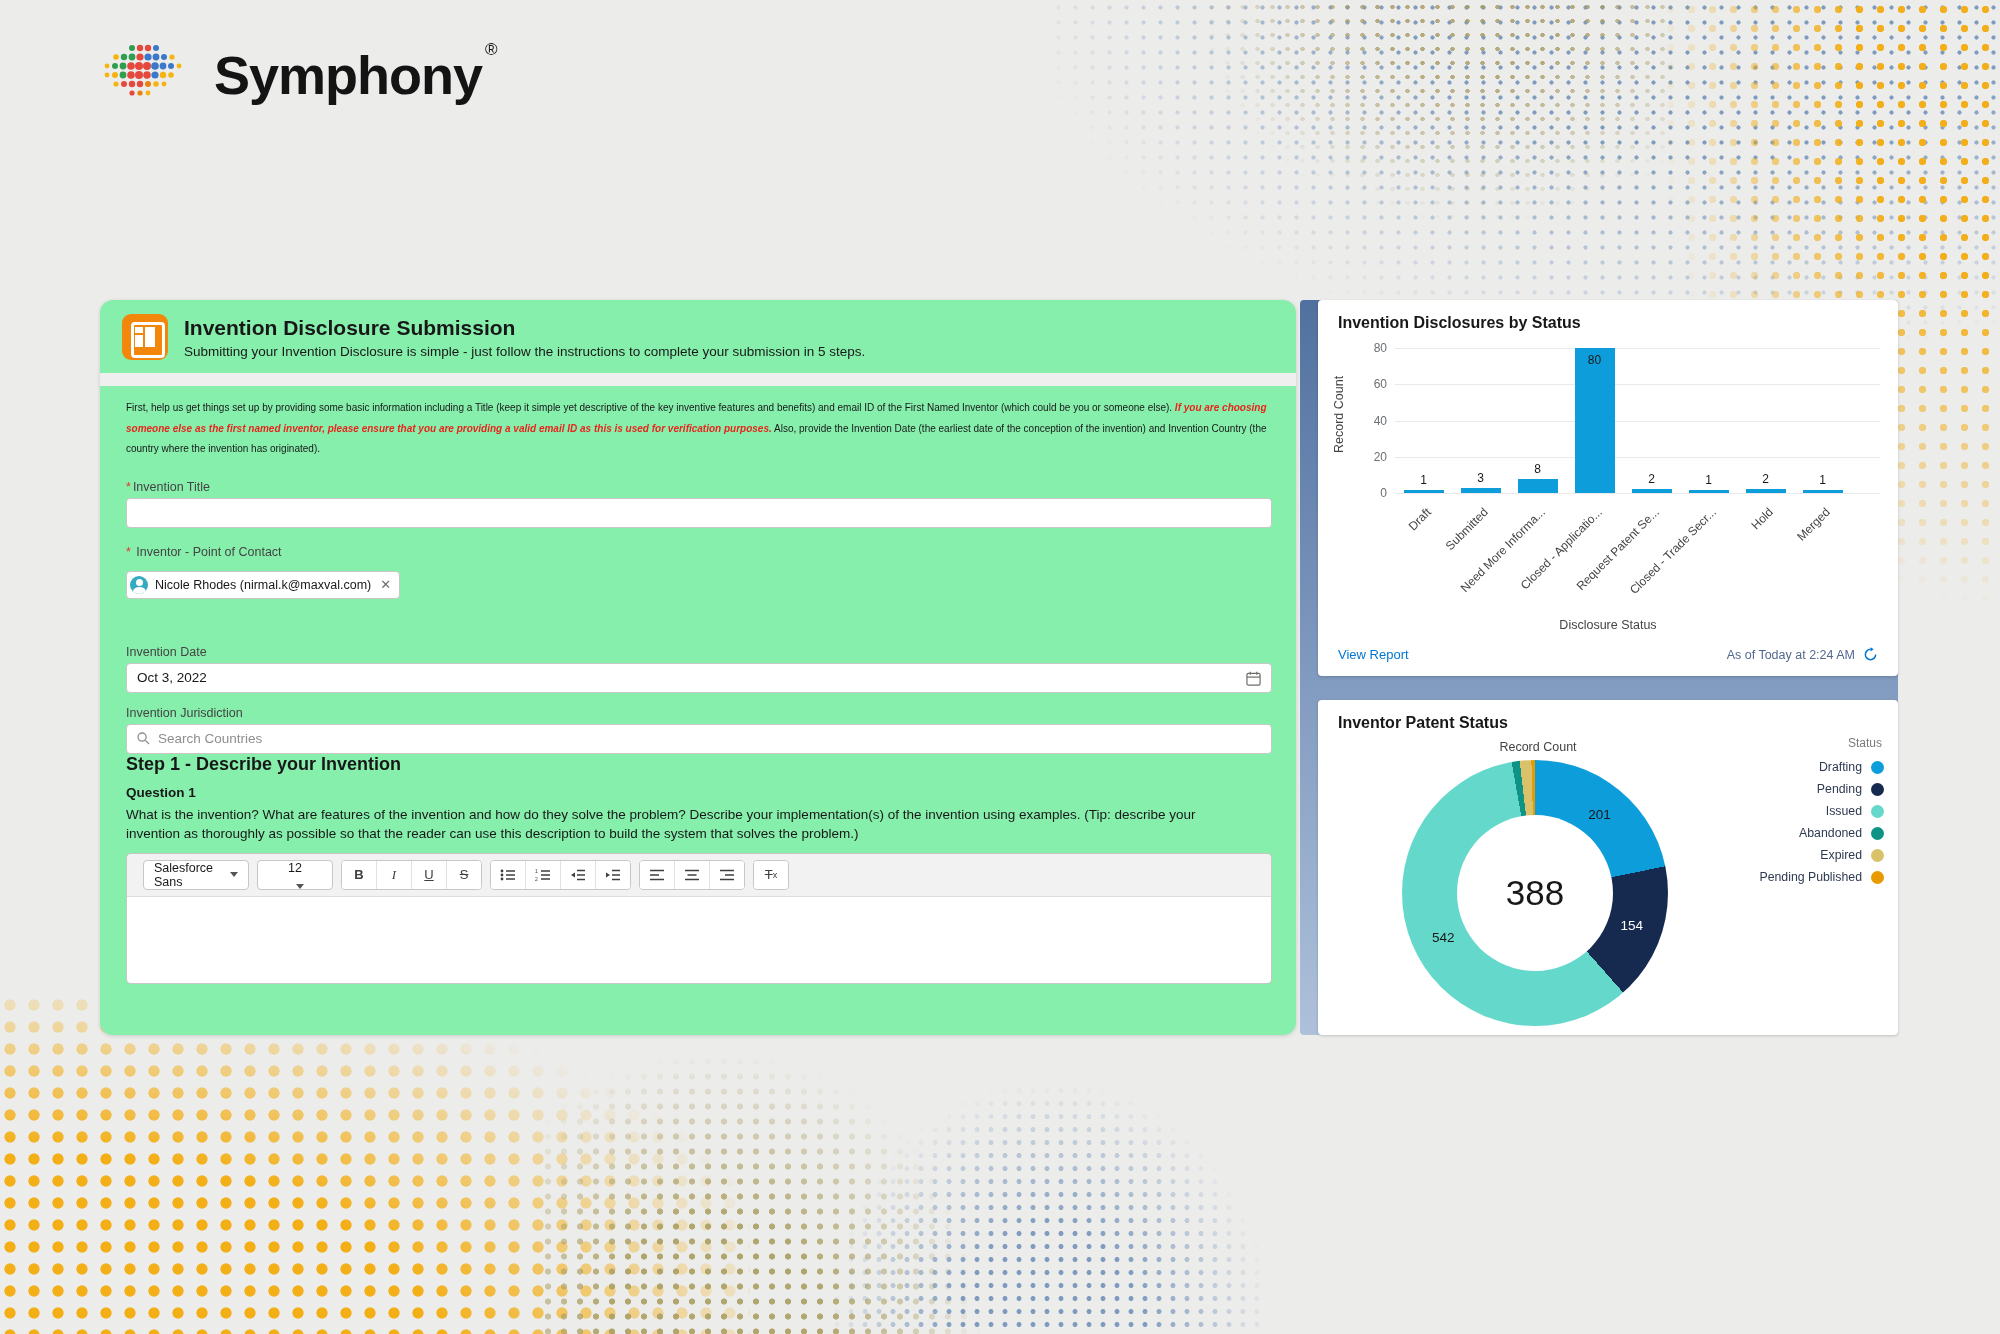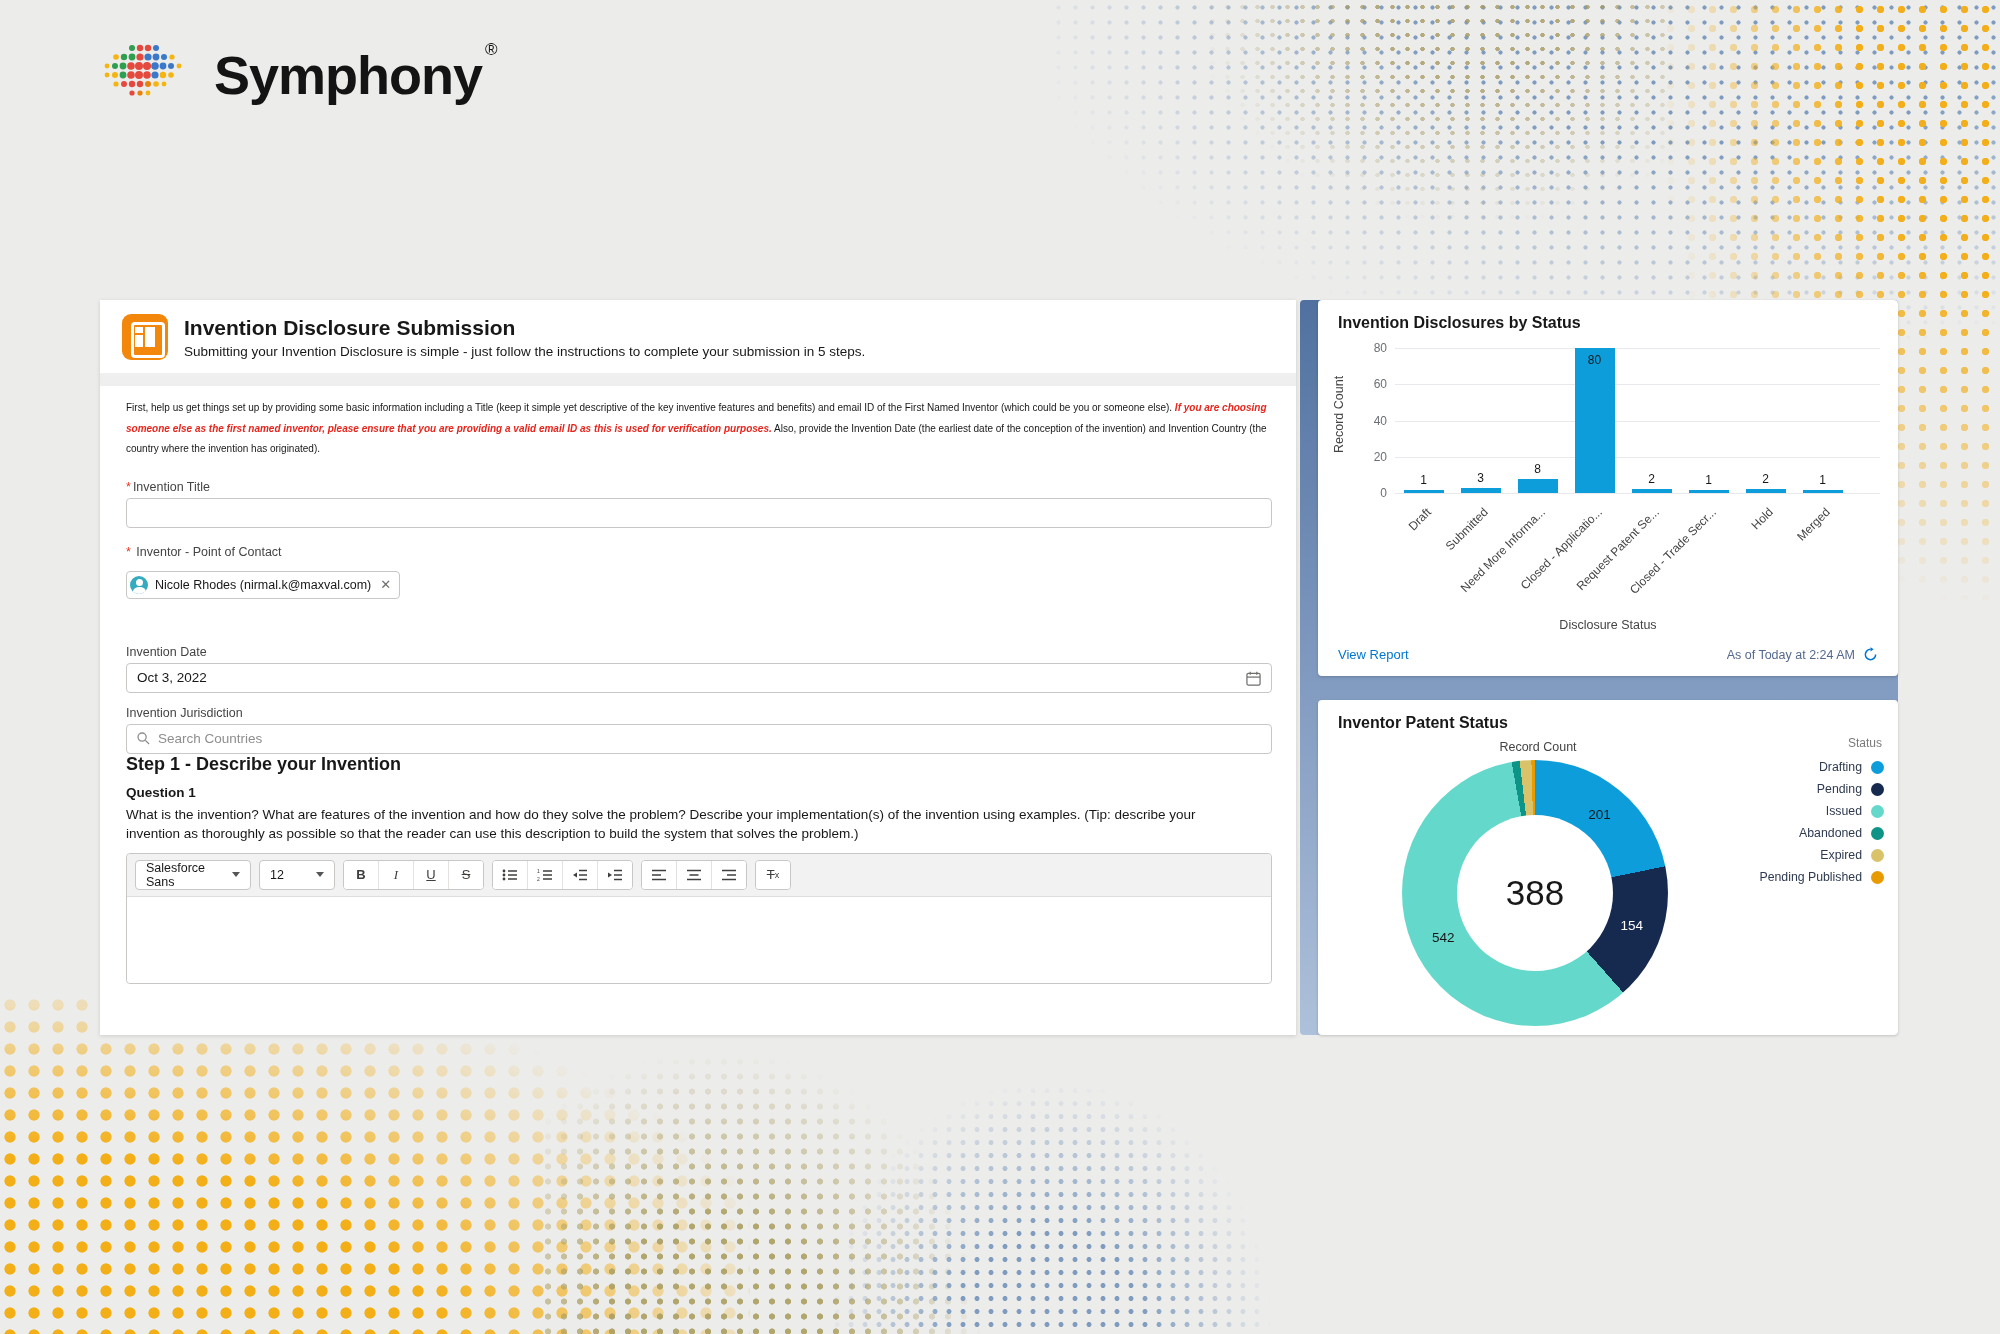--- a/index.html
+++ b/index.html
@@ -38,21 +38,21 @@
     background-size:14px 13px;opacity:.85;
     -webkit-mask-image:radial-gradient(ellipse at 50% 100%,#000 30%,transparent 72%);
     mask-image:radial-gradient(ellipse at 50% 100%,#000 30%,transparent 72%);}
 
   
   #logo{position:absolute;left:100px;top:38px;display:flex;align-items:flex-start;gap:22px;}
   #logo .wordmark{font-size:54px;font-weight:700;color:#141414;letter-spacing:-1px;line-height:64px;}
   #logo .reg{font-size:17px;font-weight:400;vertical-align:super;position:relative;top:-20px;margin-left:3px;}
 
   
-  .card{background:#ffffff;border-radius:0;box-shadow:0 1px 4px rgba(0,0,0,.14);}
+  .card{background:#86efac;border-radius:13px;box-shadow:0 1px 4px rgba(0,0,0,.14);}
   #form-card{position:absolute;left:100px;top:300px;width:1196px;height:735px;overflow:hidden;}
   #form-header{display:flex;align-items:center;gap:16px;padding:13px 22px;height:47px;}
   #form-icon{width:46px;height:46px;border-radius:9px;background:#F2870B;position:relative;flex:0 0 auto;}
   #form-icon .g{position:absolute;background:#fff;}
   #form-icon .frame{left:9px;top:8px;width:28px;height:30px;background:transparent;border:3px solid #fff;border-radius:4px;}
   #form-icon .c1{left:13px;top:13px;width:8px;height:6px;}
   #form-icon .c2{left:13px;top:21px;width:8px;height:12px;}
   #form-icon .c3{left:23px;top:13px;width:10px;height:20px;}
   #form-title{font-size:21px;font-weight:700;color:#181818;line-height:26px;}
   #form-subtitle{font-size:13.5px;color:#181818;margin-top:3px;}
@@ -247,25 +247,25 @@
           </svg>
         <span class="ph">Search Countries</span>
       </div>
 
       <div id="step-heading">Step 1 - Describe your Invention</div>
       <div id="q1-label">Question 1</div>
       <div id="q1-text">What is the invention? What are features of the invention and how do they solve the problem? Describe your implementation(s) of the invention using examples. (Tip: describe your invention as thoroughly as possible so that the reader can use this description to build the system that solves the problem.)</div>
 
       <div id="rte">
         <div id="rte-toolbar">
-          <div class="tb-select" style="width:116px;">
+          <div class="tb-select" style="width:106px;margin-left:8px;">
             <span>Salesforce Sans</span>
               <span class="caret"></span>
           </div>
-          <div class="tb-select" style="width:76px;">
+          <div class="tb-select" style="width:76px;flex-direction:column;">
             <span>12</span>
               <span class="caret"></span>
           </div>
           <div class="tb-group">
             <div class="tb-btn b">B</div>
             <div class="tb-btn i">I</div>
             <div class="tb-btn u">U</div>
             <div class="tb-btn s">S</div>
           </div>
           <div class="tb-group">

